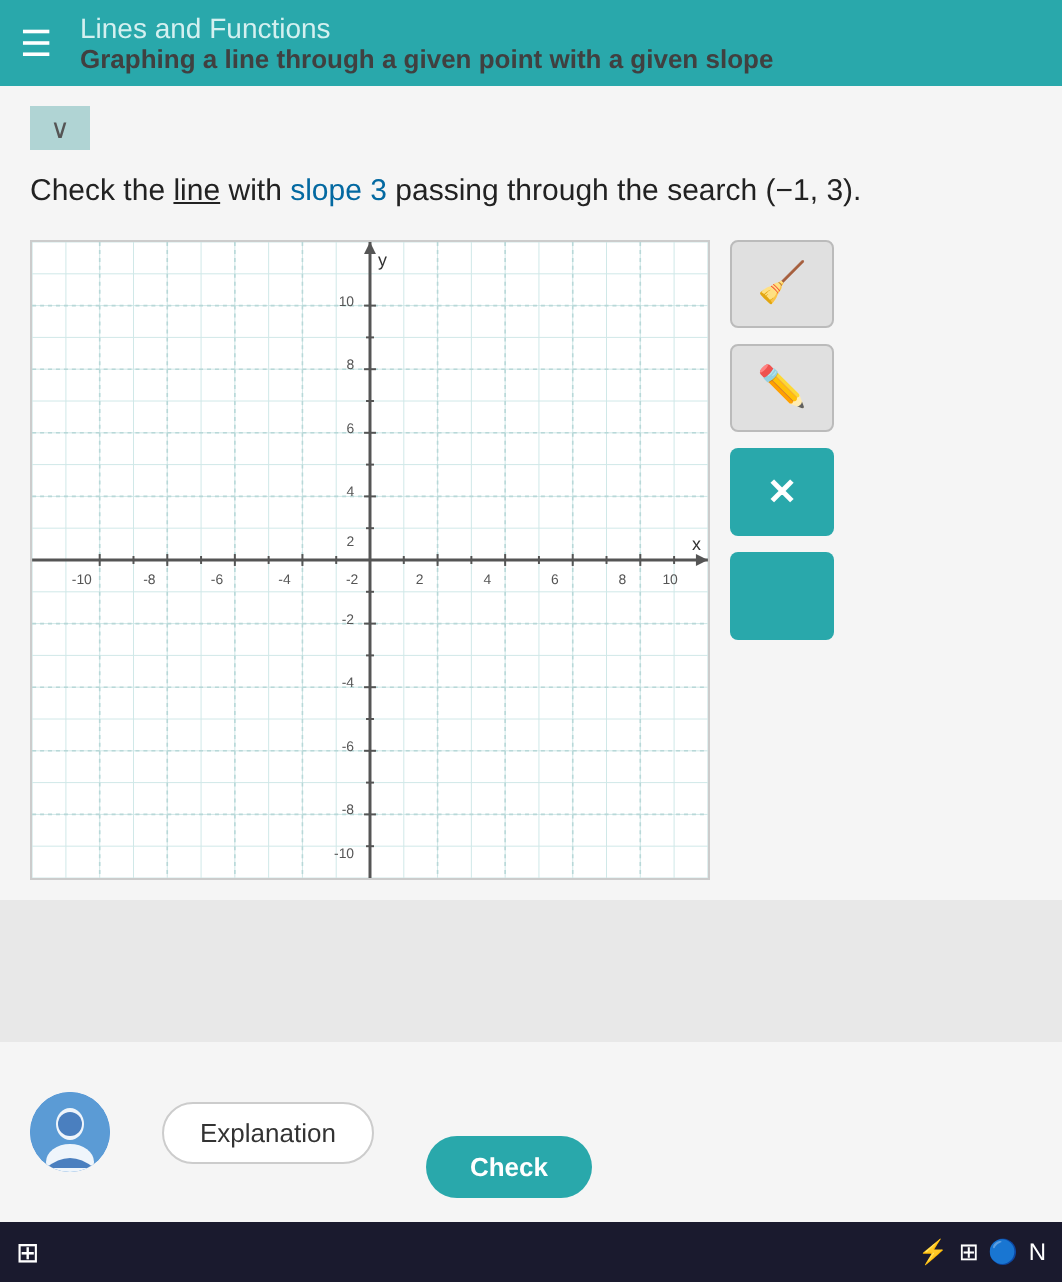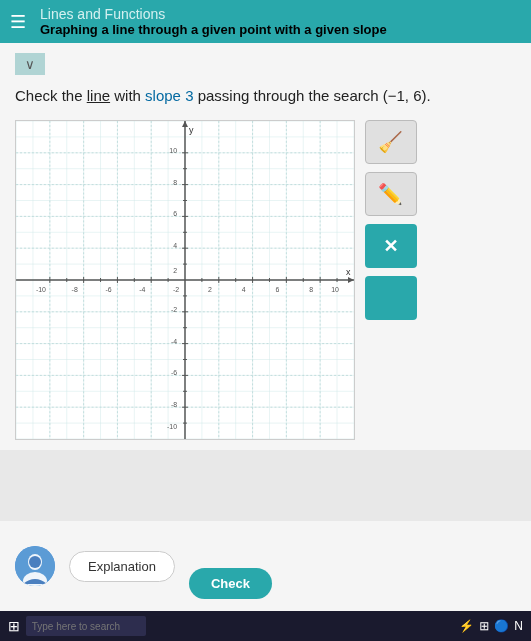--- a/index.html
+++ b/index.html
@@ -25,21 +25,21 @@
       transform: translateY(-50%);
       color: white;
       font-size: 18px;
     }
     .header-subtitle {
       color: #d4f0f0;
       font-size: 14px;
       font-weight: normal;
     }
     .header-title {
-      color: #000000;
+      color: #404040;
       font-size: 13px;
       font-weight: bold;
     }
 
     
     .main-content {
       background: #f5f5f5;
       padding: 10px 15px;
       position: relative;
     }
@@ -128,21 +128,21 @@
       background: #29a8ab;
       border-radius: 4px;
     }
 
     
     .bottom-area {
       background: #f5f5f5;
       padding: 12px 15px;
       display: flex;
       align-items: center;
-      gap: 14px;
+      gap: 26px;
       position: absolute;
       bottom: 30px;
       left: 0;
       right: 0;
     }
 
     .avatar-circle {
       width: 40px;
       height: 40px;
       border-radius: 50%;
@@ -227,21 +227,21 @@
   <div class="header-title">Graphing a line through a given point with a given slope</div>
 </div>
 
 <div class="main-content">
 
   <button class="chevron-btn">
     <span>∨</span>
   </button>
 
   <div class="problem-text">
-    <span>Check the </span><span class="underline">line</span><span> with </span><span class="slope-color">slope</span><span> </span><span class="slope-color">3</span><span> passing through the search </span><span>(−1, 6).</span>
+    <span>Check the </span><span class="underline">line</span><span> with </span><span class="slope-color">slope</span><span> </span><span class="slope-color">3</span><span> passing through the search </span><span>(−1, 3).</span>
   </div>
 
   <div class="graph-tools-row">
 
     <div class="graph-container">
       <svg class="graph-svg" viewBox="0 0 340 320">
 
         <g stroke="#d0e8e8" stroke-width="0.5">
 
           <line x1="0" y1="0" x2="0" y2="320"></line>
@@ -417,20 +417,19 @@
     </svg>
   </div>
 
   <button class="explanation-btn">Explanation</button>
 
   <button class="check-btn">Check</button>
 </div>
 
 <div class="taskbar">
   <span class="taskbar-start">⊞</span>
-  <input class="taskbar-search" type="text" placeholder="Type here to search" style="">
   <div class="taskbar-icons">
     <span class="taskbar-icon">⚡</span>
     <span class="taskbar-icon">⊞</span>
     <span class="taskbar-icon">🔵</span>
     <span class="taskbar-icon">N</span>
   </div>
 </div>
 
 </body></html>

